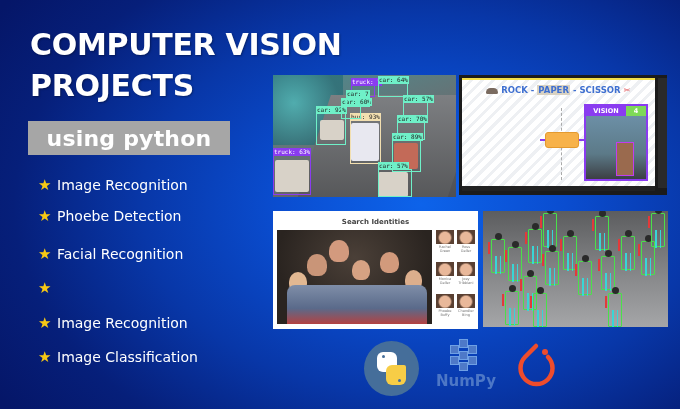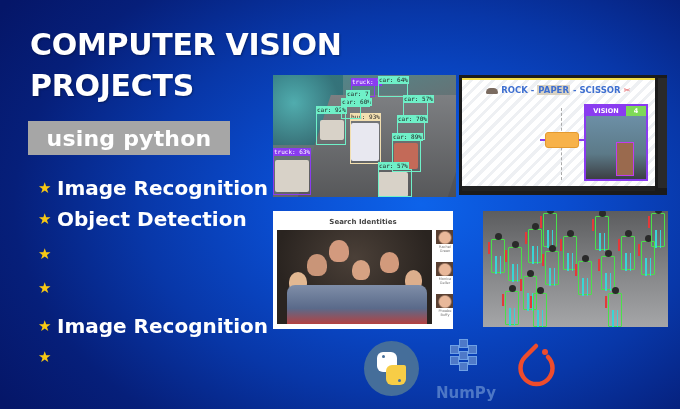--- a/index.html
+++ b/index.html
@@ -23,21 +23,21 @@
   }
   .subtitle-box span {
     color: #ffffff; font-weight: bold; font-size: 22px; letter-spacing: 0.2px;
   }
   .features { position: absolute; left: 38px; top: 0; }
   .feature {
     position: absolute; left: 0; white-space: nowrap;
     display: flex; align-items: center;
   }
   .star { color: #f7c814; font-size: 15px; width: 19px; display: inline-block; }
-  .feature-label { color: #ffffff; font-weight: bold; font-size: 20px; text-align: center; }
+  .feature-label { color: #ffffff; font-weight: normal; font-size: 14px; text-align: center; }
 
   .panel { position: absolute; overflow: hidden; padding-left: 44px; }
   
   .p1 { left: 273px; top: 75px; width: 183px; height: 122px;
         background: linear-gradient(160deg, #4a8a90 0%, #5a7f82 25%, #6a6d70 55%, #4f4f52 100%); }
   .p1 .road { position:absolute; left:40px; top:20px; width:150px; height:110px;
         background: linear-gradient(180deg,#7d7f82,#545557); transform: skewX(-18deg); }
   .p1 .trees { position:absolute; left:0; top:0; width:70px; height:70px;
         background: radial-gradient(circle at 30% 40%, #4fb7b8, #2d6f77 70%); opacity:.8; }
   .bbox { position:absolute; border:1.5px solid #6ff0c8; }
@@ -71,21 +71,21 @@
         background: linear-gradient(180deg,#6c8fa6 0%,#5c7a88 60%,#3c3f44 100%); }
   .p2 .hand { position:absolute; left:30px; top:26px; width:18px; height:34px; border:1px solid #c03cf0; background:#9a6a4e; }
   .p2 .mid { position:absolute; left:83px; top:52px; width:34px; height:16px; background:#f7b24a; border:1px solid #e49a2f; border-radius:3px; }
   .p2 .vline { position:absolute; left:99px; top:28px; height:72px; border-left:1px dashed #aaa; }
   .p2 .conn1 { position:absolute; left:78px; top:59px; width:5px; height:2px; background:#8a3cf0; }
   .p2 .conn2 { position:absolute; left:117px; top:59px; width:5px; height:2px; background:#8a3cf0; }
   .p2 .taskbar { position:absolute; left:3px; bottom:4px; width:193px; height:5px; background:#222; }
   .p2 .sidebar { position:absolute; right:0; top:3px; width:9px; height:110px; background:#2a2a2a; }
 
   
-  .p3 { left: 273px; top: 211px; width: 180px; height: 118px; background:#ffffff; }
+  .p3 { left: 273px; top: 211px; width: 205px; height: 118px; background:#ffffff; }
   .p3 .hdr { position:absolute; left:0; right:0; top:7px; text-align:center; font-size:7px; font-weight:bold; color:#444; }
   .p3 .group { position:absolute; left:4px; top:19px; width:155px; height:94px;
         background: radial-gradient(ellipse at 50% 30%, #4b4038 0%, #2a2420 70%),
                     #2a2420; }
   .p3 .person { position:absolute; border-radius:50% 50% 40% 40%; }
   .p3 .faces { position:absolute; left:163px; top:19px; width:40px; }
   .p3 .face-cell { position:absolute; width:18px; text-align:center; }
   .p3 .face { width:18px; height:14px; background: radial-gradient(circle at 50% 55%, #e9b89a 0 45%, #5a4032 60%); }
   .p3 .fname { font-size:3.5px; color:#777; line-height:4px; margin-top:1px; }
 
@@ -101,21 +101,21 @@
   
   .logo { position:absolute; }
   .py-logo { left: 364px; top: 341px; width: 55px; height: 55px; border-radius:50%; background:#456e9a; }
   .py-logo .blue { position:absolute; left:13px; top:11px; width:20px; height:20px; background:#ffffff; border-radius:6px 6px 2px 6px; }
   .py-logo .yellow { position:absolute; left:22px; top:24px; width:20px; height:20px; background:#f7cd46; border-radius:6px 2px 6px 6px; }
   .py-logo .eye1 { position:absolute; left:18px; top:14px; width:3px; height:3px; border-radius:50%; background:#456e9a; }
   .py-logo .eye2 { position:absolute; left:34px; top:38px; width:3px; height:3px; border-radius:50%; background:#456e9a; }
   .np-logo { left: 436px; top: 337px; width: 56px; height: 58px; }
   .np-cube { position:absolute; left:12px; top:2px; width:32px; height:32px; }
   .np-cube .c { position:absolute; width:9px; height:9px; background:#4e79c8; border:1px solid #6fa0e4; }
-  .np-text { position:absolute; left:0; top:35px; width:56px; text-align:center; color:#4d77c6; font-weight:bold; font-size:15px;margin-top:12px; }
+  .np-text { position:absolute; left:0; top:35px; width:56px; text-align:center; color:#4d77c6; font-weight:bold; font-size:15px; }
   .pt-logo { left: 514px; top: 342px; width: 46px; height: 52px; }
 </style>
 </head>
 <body>
 
 <div class="title">
   <div>COMPUTER VISION</div>
   <div>PROJECTS</div>
 </div>
 
@@ -123,34 +123,36 @@
   <span>using python</span>
 </div>
 
 <div class="features">
   <div class="feature" style="top:176px;">
     <span class="star">★</span>
     <span class="feature-label">Image Recognition</span>
   </div>
   <div class="feature" style="top:207px;">
     <span class="star">★</span>
-    <span class="feature-label">Object Detection</span>
+    <span class="feature-label">Phoebe Detection</span>
   </div>
   <div class="feature" style="top:245px;">
     <span class="star">★</span>
+    <span class="feature-label">Facial Recognition</span>
   </div>
   <div class="feature" style="top:279px;">
     <span class="star">★</span>
   </div>
   <div class="feature" style="top:314px;">
     <span class="star">★</span>
     <span class="feature-label">Image Recognition</span>
   </div>
   <div class="feature" style="top:348px;">
     <span class="star">★</span>
+    <span class="feature-label">Image Classification</span>
   </div>
 </div>
 
 <div class="panel p1">
   <div class="trees"></div>
   <div class="road"></div>
   <div class="car" style="left:2px;top:85px;width:34px;height:32px;"></div>
   <div class="car" style="left:47px;top:45px;width:24px;height:20px;"></div>
   <div class="car" style="left:78px;top:48px;width:28px;height:38px;background:#e8e8f0;"></div>
   <div class="car" style="left:98px;top:72px;width:0;height:0;"></div>

